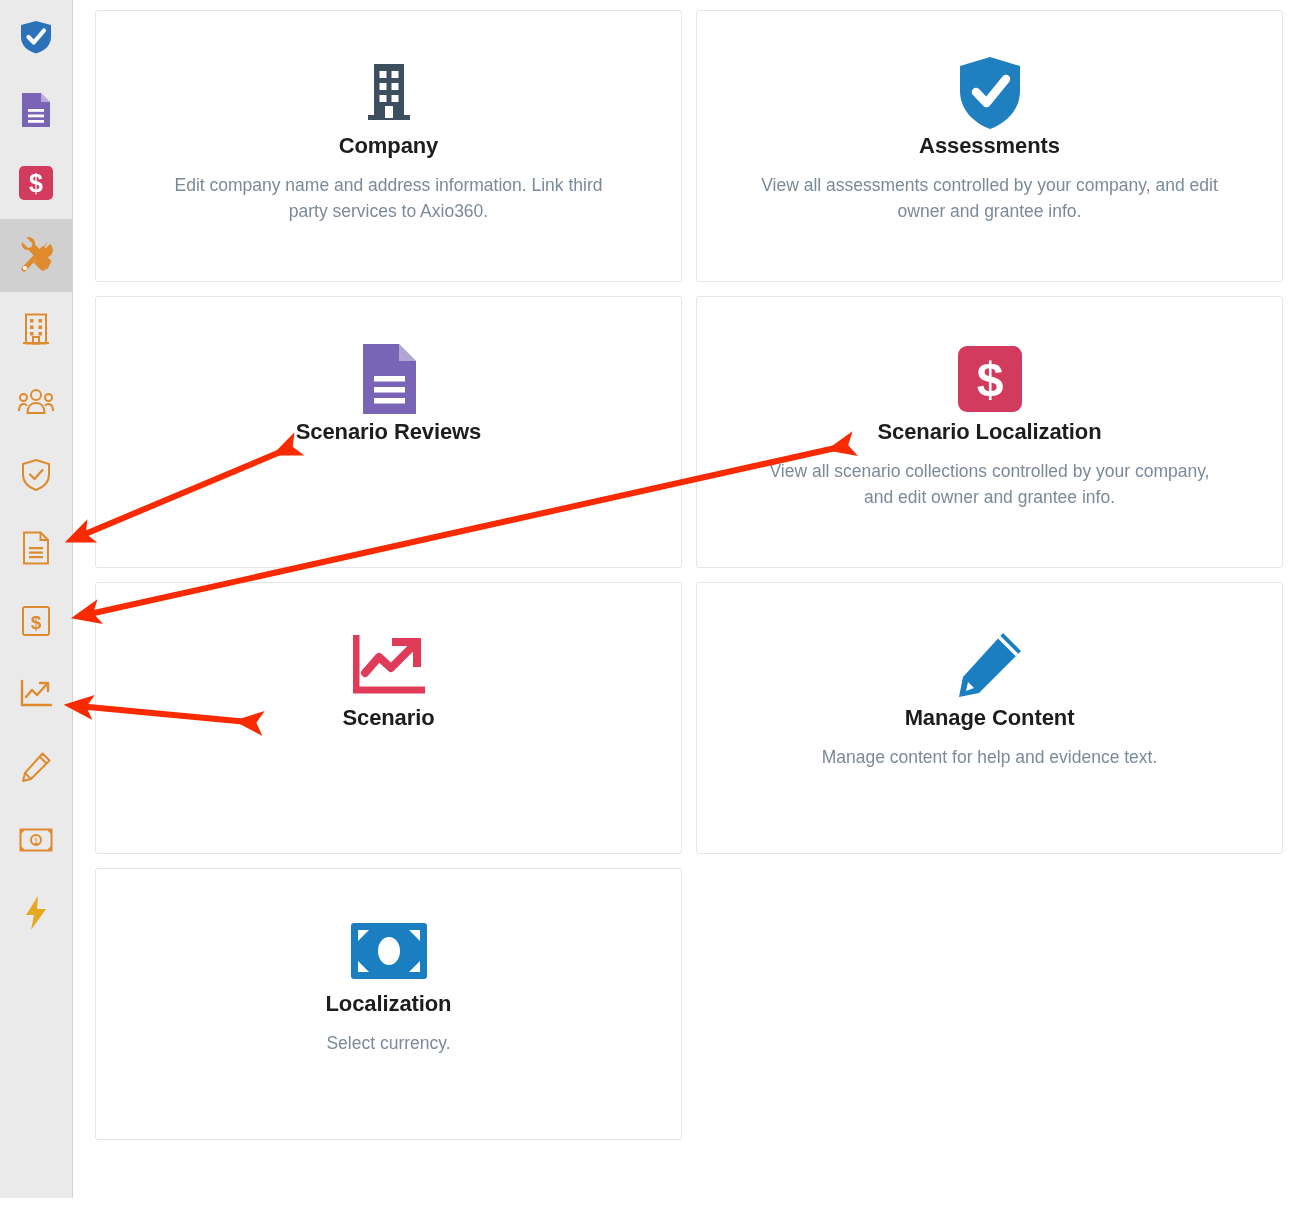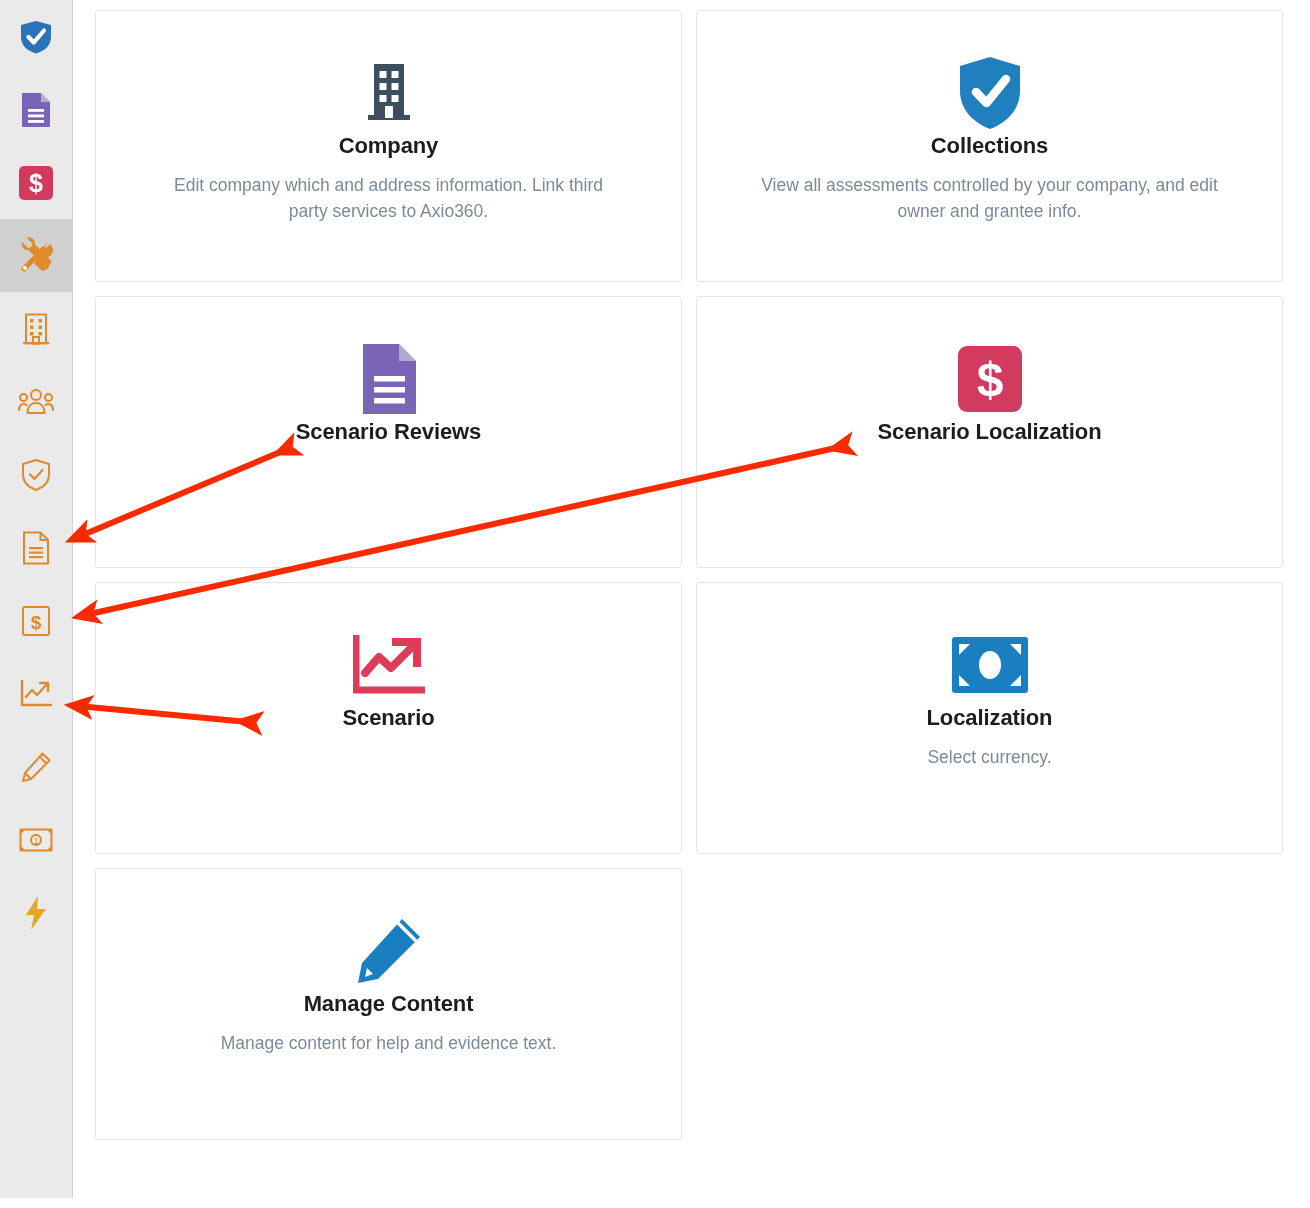--- a/index.html
+++ b/index.html
@@ -282,32 +282,32 @@
                 <rect x="29.5" y="9" width="7" height="7"></rect>
               <rect x="17.5" y="21" width="7" height="7"></rect>
                 <rect x="29.5" y="21" width="7" height="7"></rect>
               <rect x="17.5" y="33" width="7" height="7"></rect>
                 <rect x="29.5" y="33" width="7" height="7"></rect>
               <rect x="23" y="44" width="8" height="12"></rect>
             </g>
           </svg>
         </div>
         <div class="card-title">Company</div>
-        <div class="card-desc">Edit company which and address information. Link third party services to Axio360.</div>
+        <div class="card-desc">Edit company name and address information. Link third party services to Axio360.</div>
       </div>
 
 
       <div class="card">
         <div class="card-icon">
           <svg width="66" height="76" viewBox="0 0 66 76">
             <path d="M33 2 L63 11 V36 C63 55 49 68 33 74 C17 68 3 55 3 36 V11 Z" fill="#1f7fbf"></path>
             <path d="M19 37 L29.5 48 L49 24" fill="none" stroke="#ffffff" stroke-width="8.5" stroke-linecap="round" stroke-linejoin="round"></path>
           </svg>
         </div>
-        <div class="card-title">Collections</div>
+        <div class="card-title">Assessments</div>
         <div class="card-desc">View all assessments controlled by your company, and edit owner and grantee info.</div>
       </div>
 
       <div class="card">
         <div class="card-icon">
           <svg width="60" height="74" viewBox="0 0 60 74">
             <path d="M4 2 H40 L57 19 V72 H4 Z" fill="#7a64b5"></path>
             <path d="M40 2 L57 19 H40 Z" fill="#ffffff" opacity="0.42"></path>
             <g fill="#ffffff">
               <rect x="15" y="34" width="31" height="5.5"></rect>
@@ -320,61 +320,62 @@
       </div>
 
       <div class="card">
         <div class="card-icon">
           <svg width="64" height="66" viewBox="0 0 64 66">
             <rect x="0" y="0" width="64" height="66" rx="9" fill="#d33b5e"></rect>
             <text x="32" y="50" font-family="Liberation Sans, sans-serif" font-size="48" font-weight="bold" fill="#ffffff" text-anchor="middle">$</text>
           </svg>
         </div>
         <div class="card-title">Scenario Localization</div>
+        <div class="card-desc">View all scenario collections controlled by your company, and edit owner and grantee info.</div>
       </div>
 
       <div class="card">
         <div class="card-icon">
           <svg width="72" height="60" viewBox="0 0 72 60">
             <path d="M3 1 V55 H70" fill="none" stroke="#e03b58" stroke-width="7" stroke-linecap="square"></path>
             <path d="M12 38 L26 22 L38 33 L60 11" fill="none" stroke="#e03b58" stroke-width="8" stroke-linecap="round" stroke-linejoin="round"></path>
             <path d="M43 7 H64 V28" fill="none" stroke="#e03b58" stroke-width="8" stroke-linecap="square" stroke-linejoin="miter"></path>
           </svg>
         </div>
         <div class="card-title">Scenario</div>
+      </div>
+
+      <div class="card">
+        <div class="card-icon">
+          <svg width="70" height="72" viewBox="0 0 70 72">
+            <path d="M48 4 L66 22 L24 64 L4 68 L8 48 Z" fill="#1a7fc1"></path>
+            <path d="M44 8 L62 26" stroke="#ffffff" stroke-width="3.5" fill="none"></path>
+            <path d="M10 50 L20 60 L8 66 Z" fill="#1a7fc1"></path>
+            <path d="M13 53 L19 59 L11 62 Z" fill="#ffffff"></path>
+          </svg>
+        </div>
+        <div class="card-title">Manage Content</div>
+        <div class="card-desc">Manage content for help and evidence text.</div>
       </div>
 
       <div class="card">
         <div class="card-icon">
           <svg width="76" height="56" viewBox="0 0 76 56">
             <rect x="0" y="0" width="76" height="56" rx="3" fill="#1a7fc1"></rect>
             <ellipse cx="38" cy="28" rx="11" ry="14" fill="#ffffff"></ellipse>
             <g fill="#ffffff">
               <path d="M7 7 h11 l-11 11 z"></path>
                 <path d="M69 7 h-11 l11 11 z"></path>
               <path d="M7 49 h11 l-11 -11 z"></path>
                 <path d="M69 49 h-11 l11 -11 z"></path>
             </g>
           </svg>
         </div>
         <div class="card-title">Localization</div>
         <div class="card-desc">Select currency.</div>
-      </div>
-
-      <div class="card">
-        <div class="card-icon">
-          <svg width="70" height="72" viewBox="0 0 70 72">
-            <path d="M48 4 L66 22 L24 64 L4 68 L8 48 Z" fill="#1a7fc1"></path>
-            <path d="M44 8 L62 26" stroke="#ffffff" stroke-width="3.5" fill="none"></path>
-            <path d="M10 50 L20 60 L8 66 Z" fill="#1a7fc1"></path>
-            <path d="M13 53 L19 59 L11 62 Z" fill="#ffffff"></path>
-          </svg>
-        </div>
-        <div class="card-title">Manage Content</div>
-        <div class="card-desc">Manage content for help and evidence text.</div>
       </div>
 
     </div>
   </main>
 </div>
 
 <svg id="annotations" viewBox="0 0 1310 1208">
   <defs>
     <marker id="ah" markerWidth="5" markerHeight="5" refX="2.6" refY="2.5" orient="auto" markerUnits="strokeWidth">
       <path d="M0,0.4 L5,2.5 L0,4.6 L1.2,2.5 Z" fill="#f92a00"></path>

